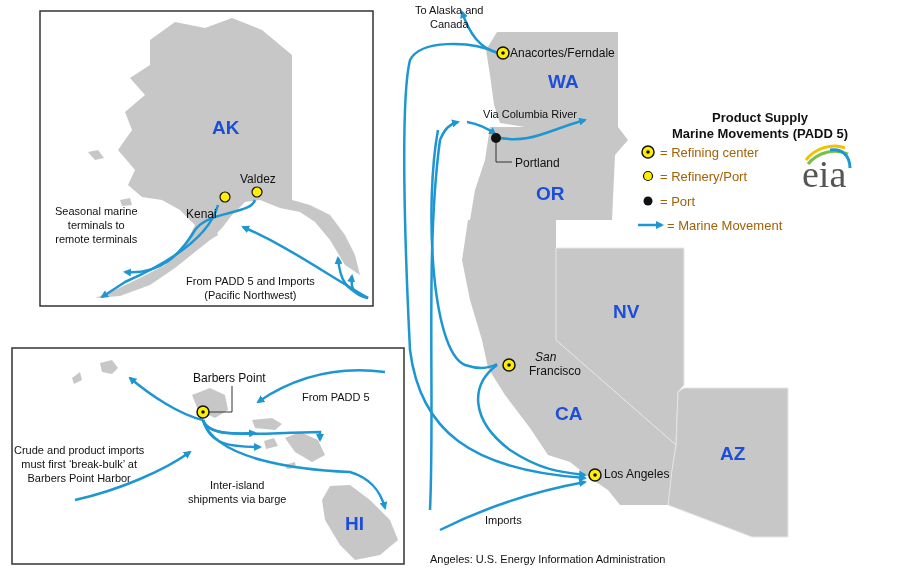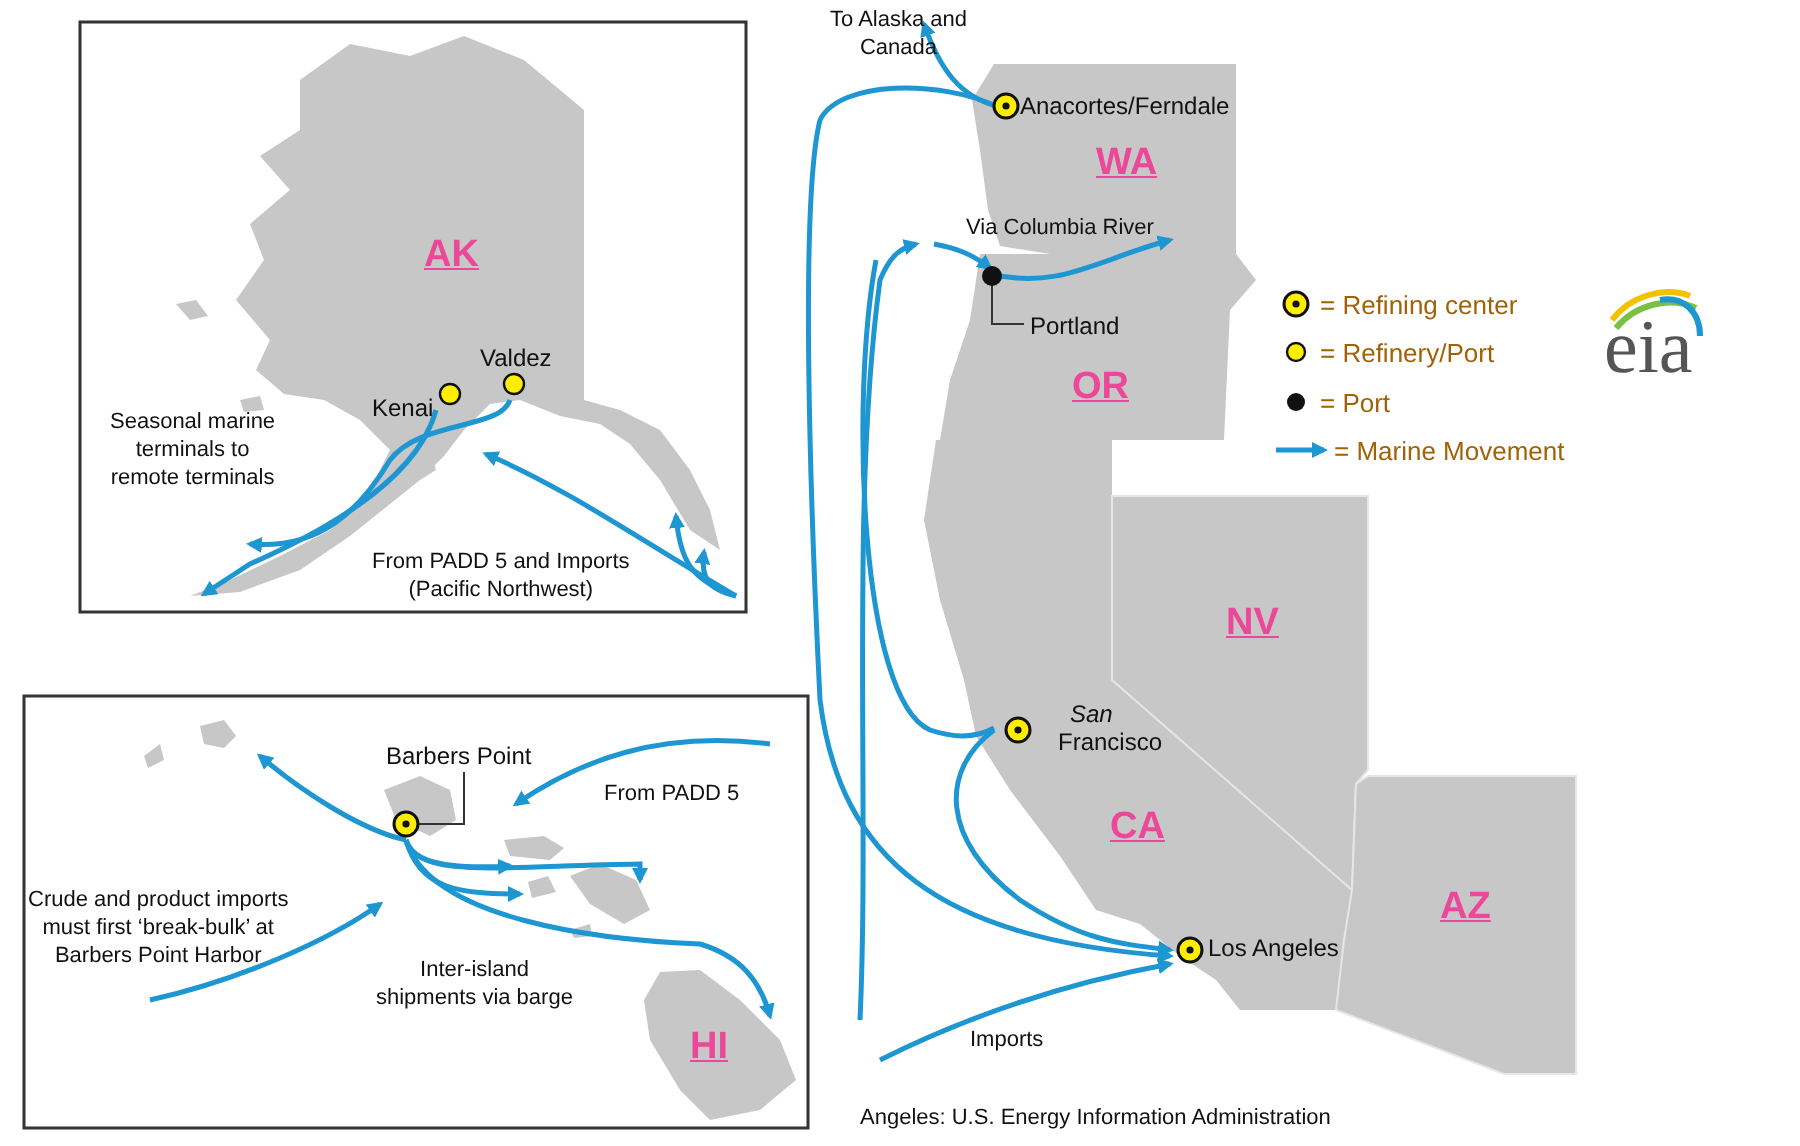--- a/index.html
+++ b/index.html
@@ -1,19 +1,19 @@
 <!DOCTYPE html>
 <html><head>
 <meta charset="utf-8">
 <style>
   html,body{margin:0;padding:0;background:#ffffff;}
   body{width:900px;height:573px;position:relative;overflow:hidden;font-family:"Liberation Sans",sans-serif;}
   svg.map{position:absolute;left:0;top:0;width:900px;height:573px;}
   .lbl{position:absolute;font-family:"Liberation Sans",sans-serif;color:#111;white-space:nowrap;}
-  .state{font-weight:bold;font-size:19px;color:#ec4899;text-decoration:underline;}
+  .state{font-weight:bold;font-size:19px;color:#1d4ed8;}
   .city{font-size:12px;color:#111;}
   .note{font-size:11px;color:#111;text-align:center;line-height:14px;}
   .legend-title{font-weight:bold;font-size:13px;color:#111;text-align:center;line-height:16px;}
   .legend-item{font-size:13px;color:#a16207;}
   .source{font-size:11px;color:#111;}
 </style>
 </head>
 <body>
 
 <svg class="map" viewBox="0 0 900 573">
@@ -122,21 +122,21 @@
 </svg>
 
 <div class="lbl state" style="left:212px;top:117px;">AK</div>
 <div class="lbl state" style="left:548px;top:71px;">WA</div>
 <div class="lbl state" style="left:536px;top:183px;">OR</div>
 <div class="lbl state" style="left:613px;top:301px;">NV</div>
 <div class="lbl state" style="left:555px;top:403px;">CA</div>
 <div class="lbl state" style="left:720px;top:443px;">AZ</div>
 <div class="lbl state" style="left:345px;top:513px;">HI</div>
 
-<div class="lbl city" style="left:186px;top:197px;">Kenai</div>
+<div class="lbl city" style="left:186px;top:207px;">Kenai</div>
 <div class="lbl city" style="left:240px;top:172px;">Valdez</div>
 <div class="lbl city" style="left:510px;top:46px;">Anacortes/Ferndale</div>
 <div class="lbl city" style="left:515px;top:156px;">Portland</div>
 <div class="lbl city" style="left:535px;top:350px;font-style:italic;">San</div>
 <div class="lbl city" style="left:517px;top:364px;margin-left:12px;">Francisco</div>
 <div class="lbl city" style="left:604px;top:467px;">Los Angeles</div>
 <div class="lbl city" style="left:193px;top:371px;">Barbers Point</div>
 
 <div class="lbl note" style="left:415px;top:3px;">
   <div>To Alaska and</div>
@@ -158,20 +158,22 @@
   <div>must first ‘break-bulk’ at</div>
   <div>Barbers Point Harbor</div>
 </div>
 <div class="lbl note" style="left:188px;top:478px;">
   <div>Inter-island</div>
   <div>shipments via barge</div>
 </div>
 <div class="lbl note" style="left:485px;top:513px;">Imports</div>
 
 <div class="lbl legend-title" style="left:672px;top:110px;">
+  <div>Product Supply</div>
+  <div>Marine Movements (PADD 5)</div>
 </div>
 <div class="lbl legend-item" style="left:660px;top:145px;">= Refining center</div>
 <div class="lbl legend-item" style="left:660px;top:169px;">= Refinery/Port</div>
 <div class="lbl legend-item" style="left:660px;top:194px;">= Port</div>
 <div class="lbl legend-item" style="left:667px;top:218px;">= Marine Movement</div>
 
 <div class="lbl" style="left:802px;top:152px;font-family:'Liberation Serif',serif;font-size:38px;color:#555;">eia</div>
 
 <div class="lbl source" style="left:430px;top:553px;">Angeles: U.S. Energy Information Administration</div>
 

